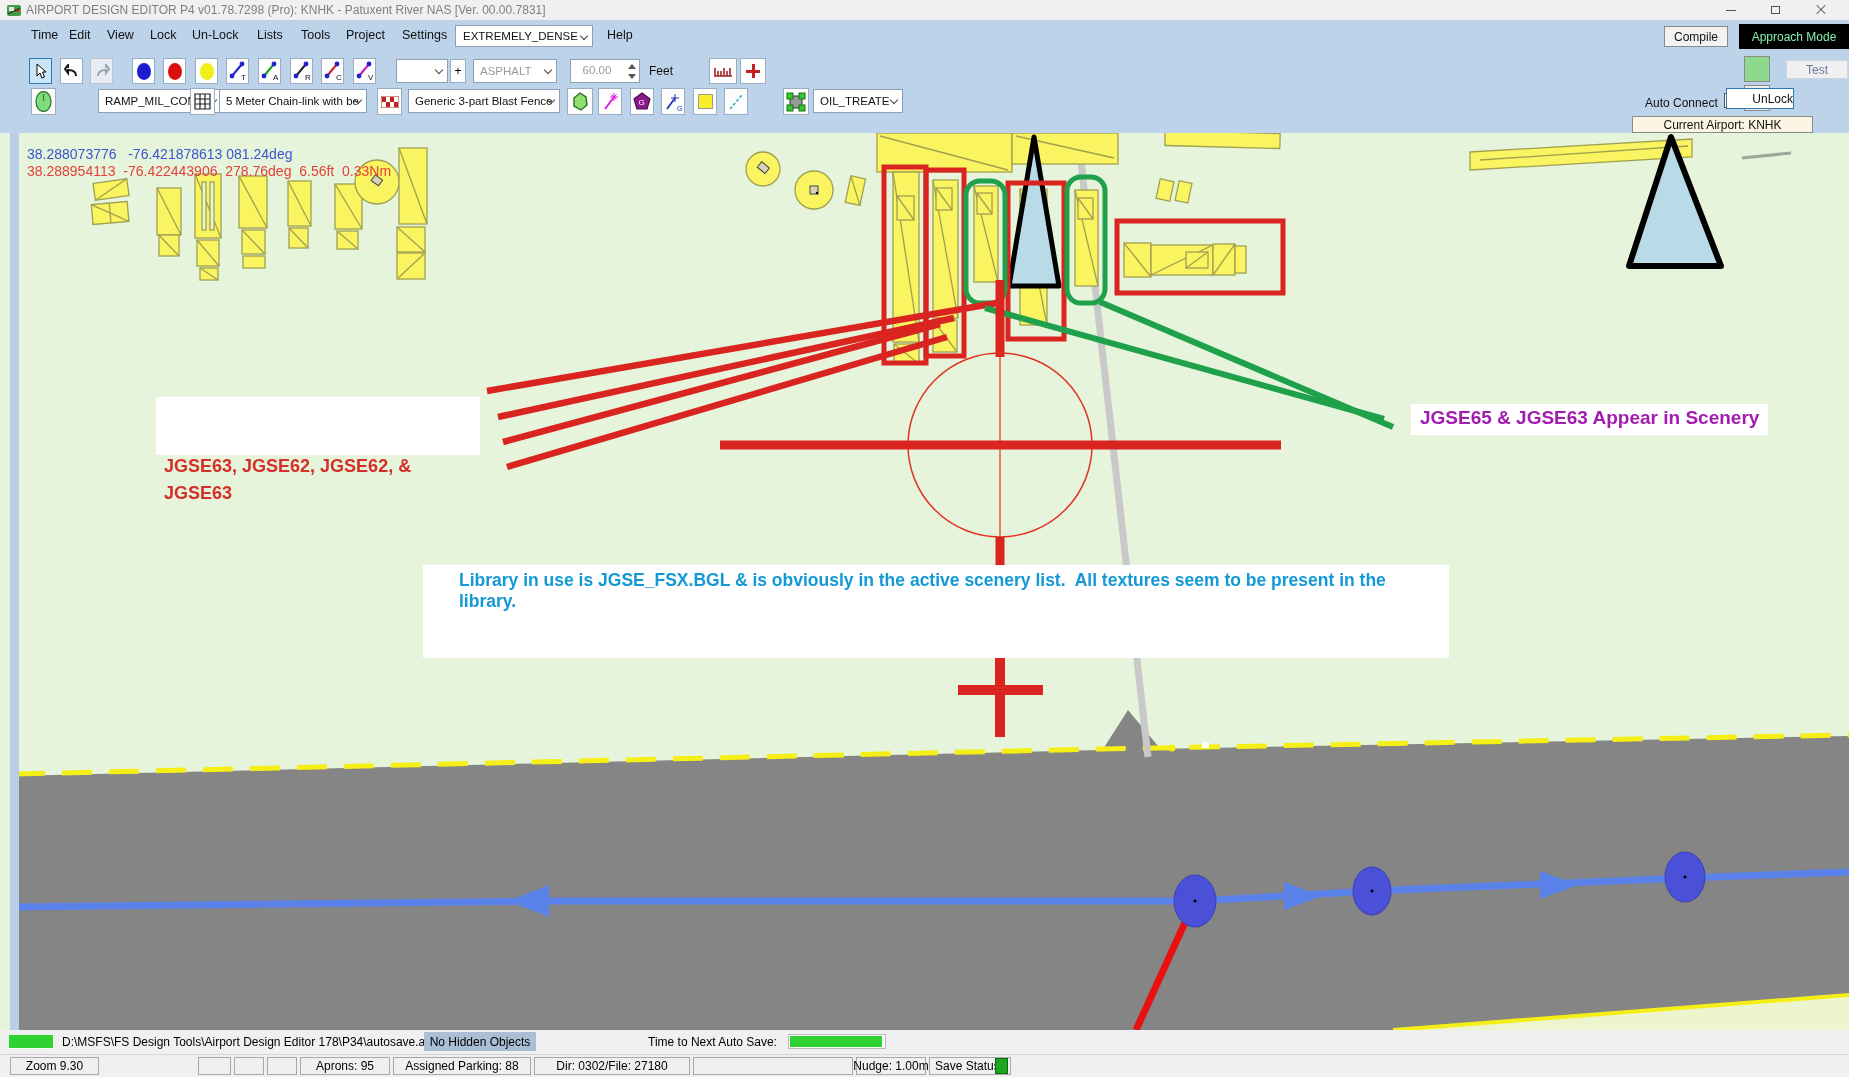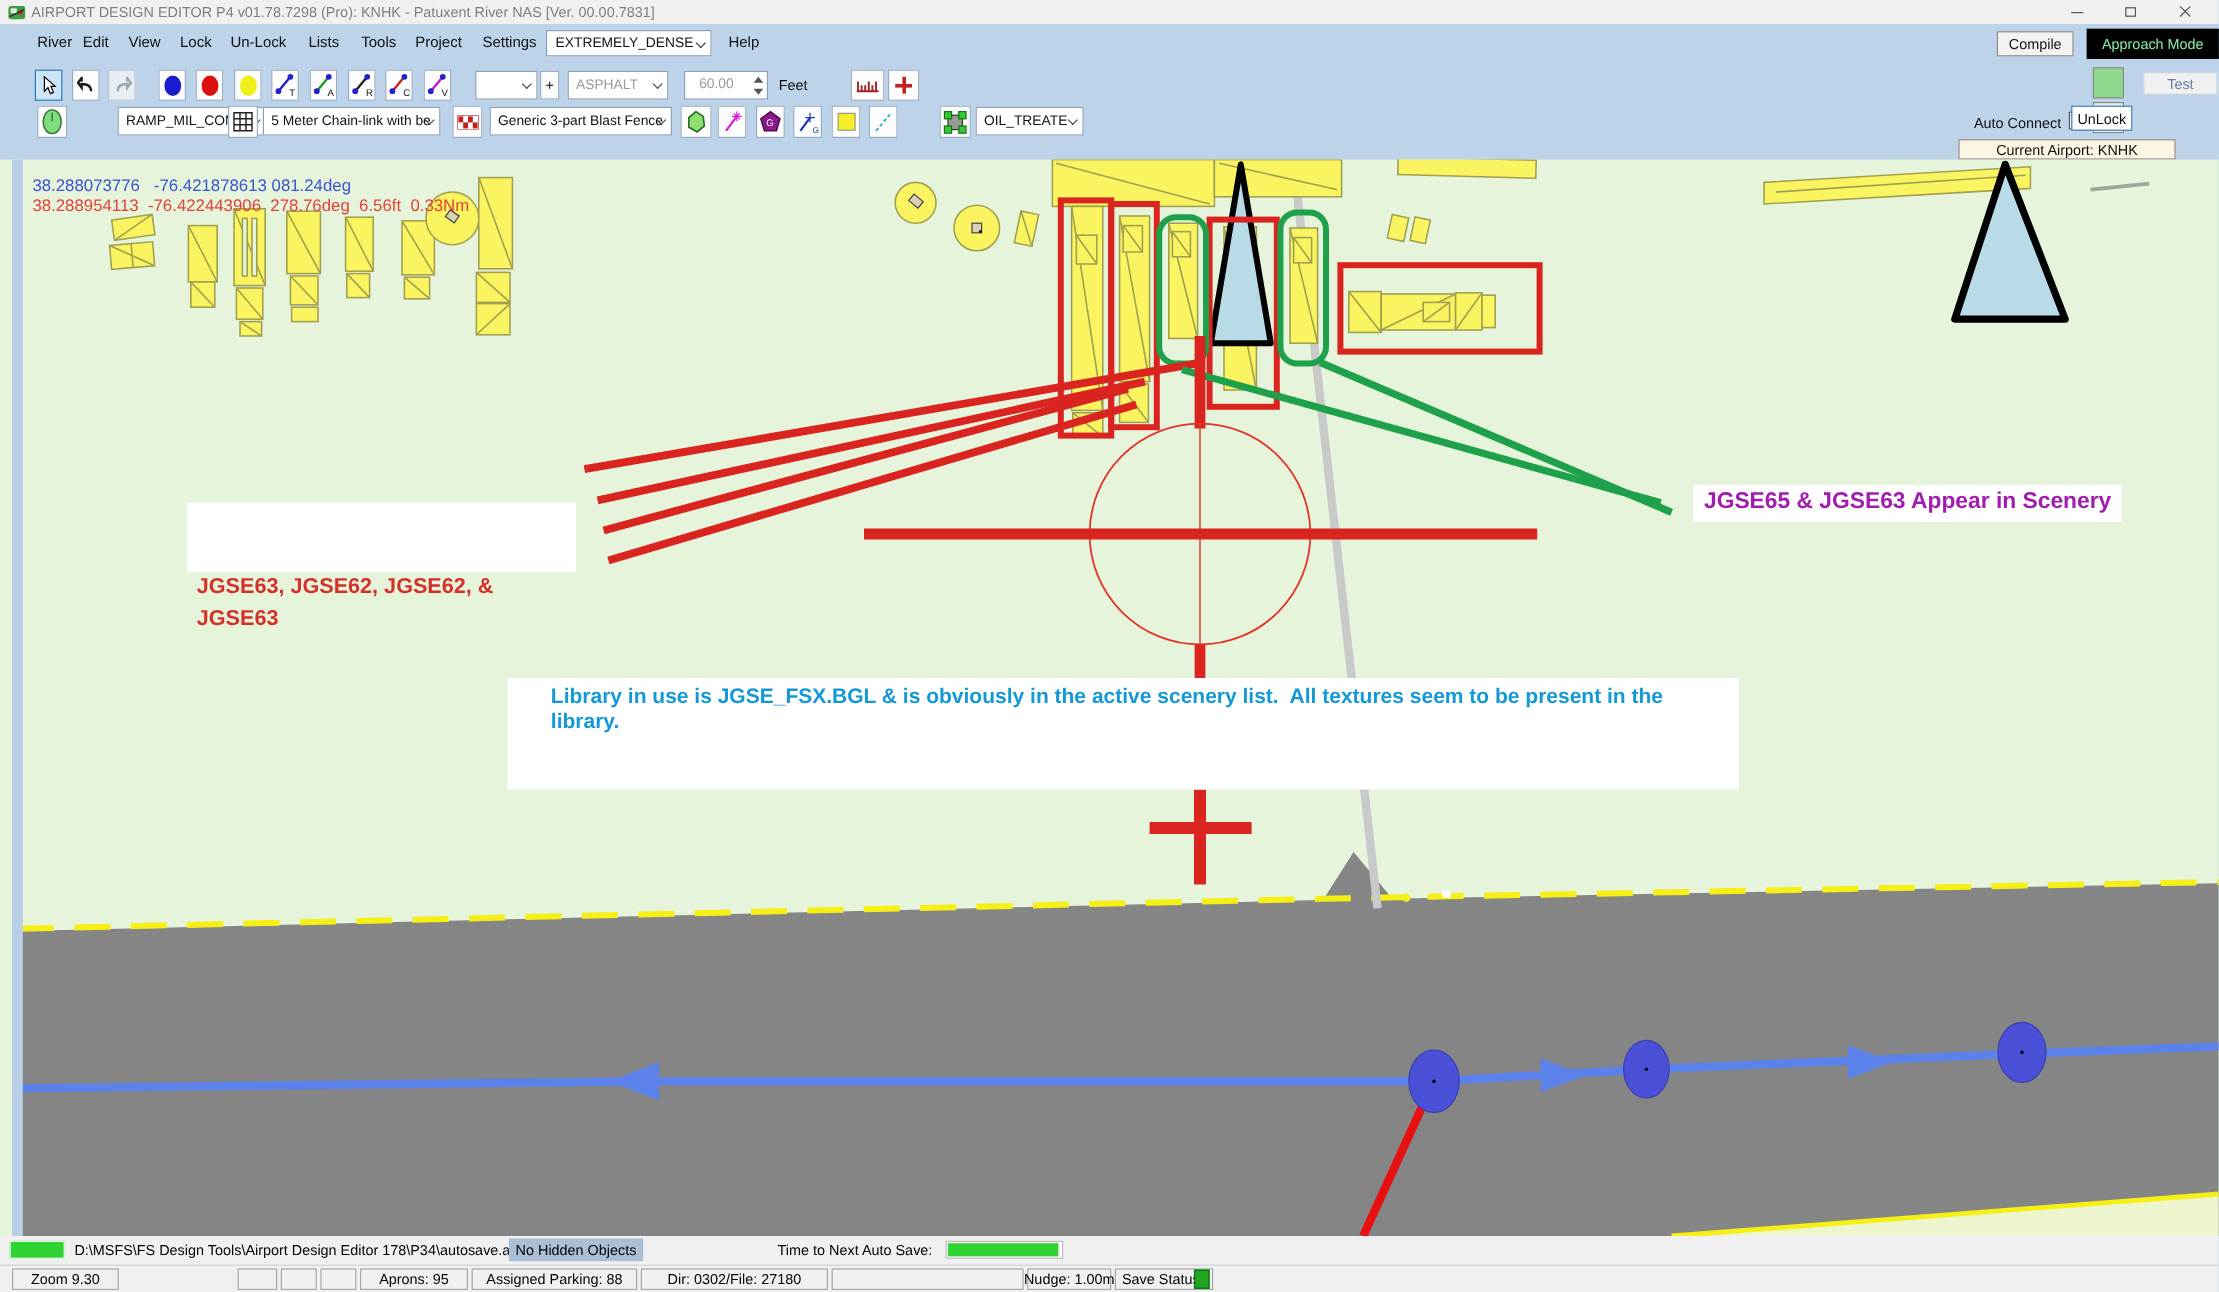--- a/index.html
+++ b/index.html
@@ -91,21 +91,21 @@
     <div class="winbtn" style="left:1754px;">
         <div class="box"></div>
       </div>
     <div class="winbtn" style="left:1799px;">
         <div class="x1"></div>
         <div class="x2"></div>
       </div>
   </div>
 
   <div id="menubar">
-    <span class="menuitem" style="left:31px">River</span>
+    <span class="menuitem" style="left:31px">Time</span>
     <span class="menuitem" style="left:69px">Edit</span>
     <span class="menuitem" style="left:107px">View</span>
     <span class="menuitem" style="left:150px">Lock</span>
     <span class="menuitem" style="left:192px">Un-Lock</span>
     <span class="menuitem" style="left:257px">Lists</span>
     <span class="menuitem" style="left:301px">Tools</span>
     <span class="menuitem" style="left:346px">Project</span>
     <span class="menuitem" style="left:402px">Settings</span>
     <div class="mcombo" style="left:455px; width:138px;">
       <span>EXTREMELY_DENSE</span>
@@ -303,21 +303,21 @@
     <span class="lbl" style="left:1645px; top:44px;">Auto Connect</span>
     <div id="chk" style="left:1724px; top:41px;">
         <div class="tick"></div>
       </div>
     <div class="pushbtn" style="left:1744px; top:33px; width:26px; height:26px; background:#ececec;">
       <svg width="16" height="16">
         <path d="M4,7 V5 a4,4 0 0 1 8,0 V7" fill="none" stroke="#888" stroke-width="2"></path>
         <rect x="3" y="7" width="10" height="8" fill="#b5b5b5" stroke="#777"></rect>
       </svg>
     </div>
-    <div class="pushbtn" id="btn-unlock" style="left:1726px; top:36px; width:51px; height:21px;">
+    <div class="pushbtn" id="btn-unlock" style="left:1726px; top:36px; width:68px; height:21px;justify-content:flex-end;">
       <span>UnLock</span>
     </div>
     <div id="airportbar" style="left:1632px; top:64px; width:181px; height:17px;">
       <span>Current Airport: KNHK</span>
     </div>
   </div>
 
   <div id="canvas">
     <svg width="1849" height="897" viewBox="0 133 1849 897">
 
@@ -491,21 +491,21 @@
           <circle cx="1372" cy="891" r="1.5" fill="#000"></circle>
         <ellipse cx="1685" cy="877" rx="20" ry="25" fill="#4b50d8" stroke="#3a3fb0"></ellipse>
           <circle cx="1685" cy="877" r="1.5" fill="#000"></circle>
       </g>
 
       <rect x="10" y="133" width="9" height="897" fill="#b9cfe8"></rect>
     </svg>
 
     <div class="coordline" style="left:27px; top:13px; color:#3b55cc;">38.288073776   -76.421878613 081.24deg</div>
     <div class="coordline" style="left:27px; top:30px; color:#e3413a;">38.288954113  -76.422443906  278.76deg  6.56ft  0.33Nm</div>
-    <div class="note" id="rednote" style="top:286px;">
+    <div class="note" id="rednote" style="top:264px;">
       <div>JGSE63, JGSE62, JGSE62, &amp; JGSE63</div>
     </div>
     <div class="note" id="greennote" style="top:271px;">JGSE65 &amp; JGSE63 Appear in Scenery</div>
     <div class="note" id="bluenote" style="top:432px;padding-left:36px;">Library in use is JGSE_FSX.BGL &amp; is obviously in the active scenery list.  All textures seem to be present in the library.</div>
   </div>
 
   <div id="statusA">
     <div class="greenblock" style="left:8px; top:4px; width:46px; height:15px;"></div>
     <span class="txt" style="left:62px; top:5px;">D:\MSFS\FS Design Tools\Airport Design Editor 178\P34\autosave.ad4</span>
     <div id="hiddenobj" style="left:424px; top:2px; width:112px; height:19px;">No Hidden Objects</div>

